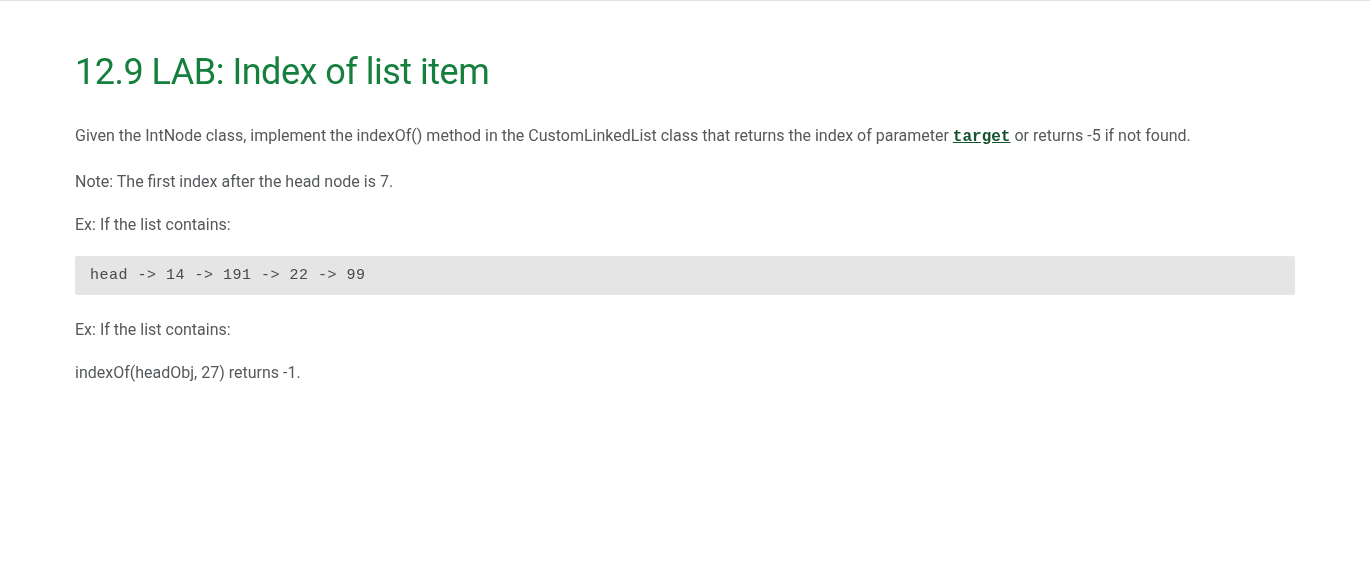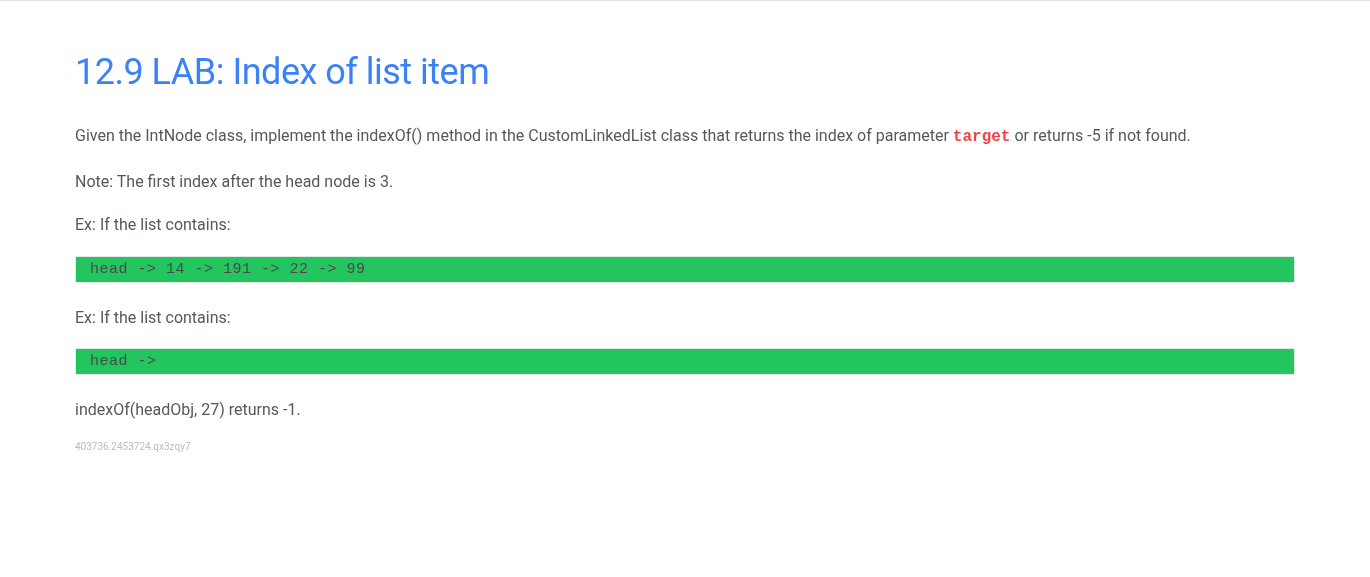--- a/index.html
+++ b/index.html
@@ -15,41 +15,42 @@
       height: 577px;
       overflow: hidden;
     }
     .container {
       padding: 50px 75px 20px 75px;
       border-top: 1px solid #e0e0e0;
     }
     h1 {
       font-size: 36px;
       font-weight: 400;
-      color: #3b82f6;
+      color: #15803d;
       margin-bottom: 30px;
       letter-spacing: -0.5px;
     }
     p {
       font-size: 16px;
       line-height: 1.6;
       color: #55595c;
       margin-bottom: 18px;
       font-weight: 400;
     }
     .inline-code {
       font-family: "Courier New", Courier, monospace;
       font-weight: 600;
-      color: #ef4444;
+      color: #14532d;
+      text-decoration: underline;
     }
     pre {
-      background: #22c55e;
+      background: #e5e5e5;
       border: 1px solid #e6e6e6;
       border-radius: 2px;
-      padding: 4px 14px;
+      padding: 10px 14px;
       font-family: "Courier New", Courier, monospace;
       font-size: 15px;
       color: #4a4a4a;
       margin-bottom: 22px;
       letter-spacing: 0.5px;
     }
     .footer-id {
       font-size: 10px;
       color: #bbb;
       margin-top: 8px;
@@ -58,27 +59,25 @@
 </head>
 <body>
 
 <div class="container">
   <h1>12.9 LAB: Index of list item</h1>
 
   <p>
     <span>Given the IntNode class, implement the indexOf() method in the CustomLinkedList class that returns the index of parameter </span><span class="inline-code">target</span><span> or returns -5 if not found.</span>
   </p>
 
-  <p>Note: The first index after the head node is 3.</p>
+  <p>Note: The first index after the head node is 7.</p>
 
   <p>Ex: If the list contains:</p>
 
   <pre>head -&gt; 14 -&gt; 191 -&gt; 22 -&gt; 99</pre>
 
 
   <p>Ex: If the list contains:</p>
 
-  <pre>head -&gt; </pre>
 
   <p>indexOf(headObj, 27) returns -1.</p>
 
-  <div class="footer-id">403736.2453724.qx3zqy7</div>
 </div>
 
 </body></html>

